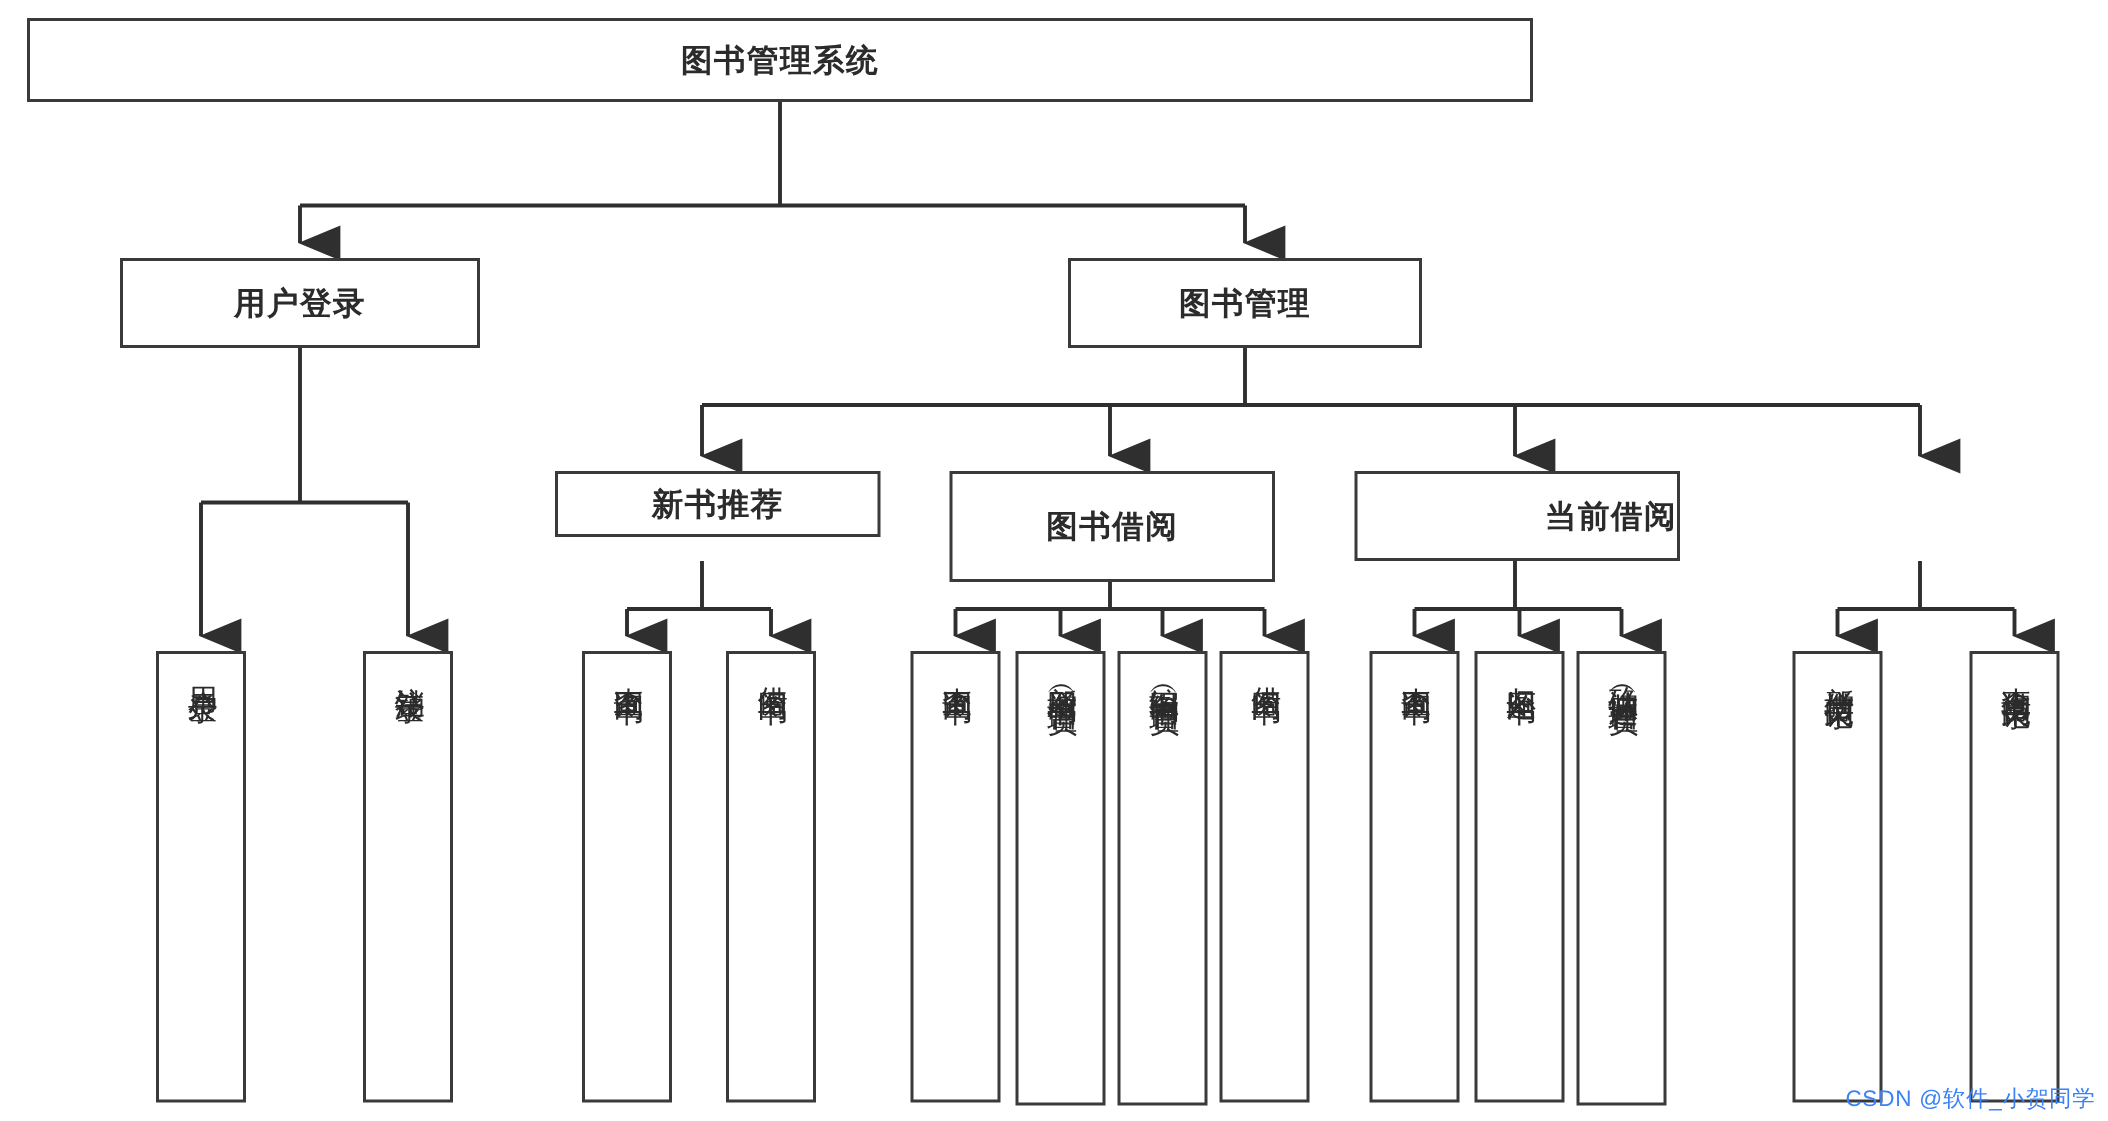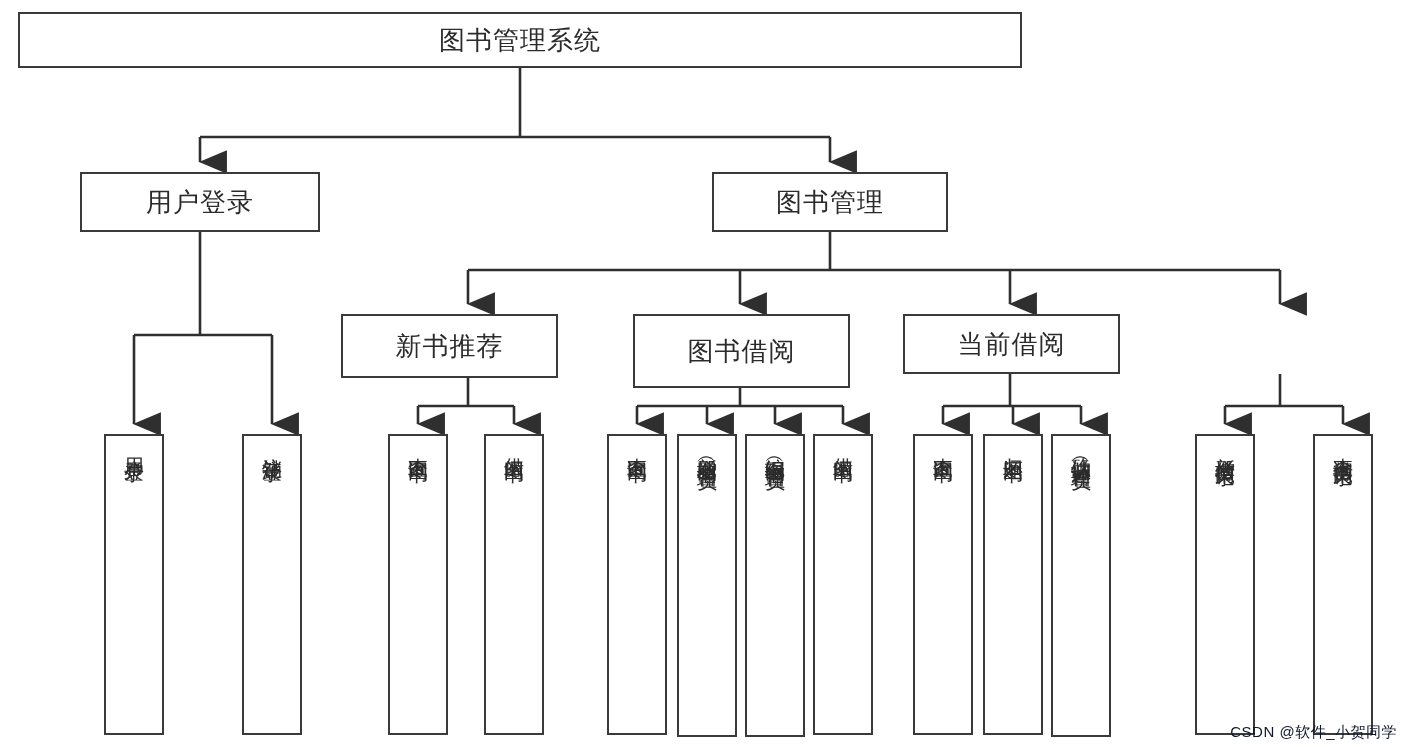--- a/index.html
+++ b/index.html
@@ -29,22 +29,23 @@
     position: absolute;
     box-sizing: border-box;
     background: #ffffff;
     border: 2px solid #3a3a3a;
     display: flex;
     align-items: center;
     justify-content: center;
     color: #2b2b2b;
   }
   .node.h {
-    font-size: 26px;
+    font-size: 21px;
     letter-spacing: 1px;
+    font-weight: bold;
   }
   .node.v {
     align-items: flex-start;
     justify-content: center;
     padding-top: 6px;
   }
   .vlabel {
     writing-mode: vertical-rl;
     text-orientation: upright;
     font-size: 20px;
@@ -54,21 +55,21 @@
     color: #2b2b2b;
   }
   .hlabel {
     white-space: nowrap;
   }
   #watermark {
     position: absolute;
     right: 8px;
     bottom: 5px;
     font-size: 15px;
-    color: #0f172a;
+    color: #3b82f6;
     letter-spacing: 0.5px;
     white-space: nowrap;
   }
 </style>
 </head>
 <body>
 
 <div id="canvas">
 
   <svg id="wires" viewBox="0 0 1405 747" xmlns="http://www.w3.org/2000/svg">
@@ -125,27 +126,27 @@
     <span class="hlabel">图书管理系统</span>
   </div>
 
   <div class="node h" id="node-l1-0" style="left: 80px; top: 172px; width: 240px; height: 60px;">
     <span class="hlabel">用户登录</span>
   </div>
   <div class="node h" id="node-l1-1" style="left: 712px; top: 172px; width: 236px; height: 60px;">
     <span class="hlabel">图书管理</span>
   </div>
 
-  <div class="node h" id="node-l2-0" style="left: 341px; top: 314px; width: 217px; height: 64px;">
+  <div class="node h" id="node-l2-0" style="left: 370px; top: 314px; width: 217px; height: 44px;">
     <span class="hlabel">新书推荐</span>
   </div>
   <div class="node h" id="node-l2-1" style="left: 633px; top: 314px; width: 217px; height: 74px;">
     <span class="hlabel">图书借阅</span>
   </div>
-  <div class="node h" id="node-l2-2" style="left: 903px; top: 314px; width: 217px; height: 60px;">
+  <div class="node h" id="node-l2-2" style="left: 903px; top: 314px; width: 217px; height: 60px; justify-content: flex-end;">
     <span class="hlabel">当前借阅</span>
   </div>
 
   <div class="node v" id="node-leaf-0" style="left: 104px; top: 434px; width: 60px; height: 301px;">
     <span class="vlabel">用户登录</span>
   </div>
   <div class="node v" id="node-leaf-1" style="left: 242px; top: 434px; width: 60px; height: 301px;">
     <span class="vlabel">注销登录</span>
   </div>
   <div class="node v" id="node-leaf-2" style="left: 388px; top: 434px; width: 60px; height: 301px;">

